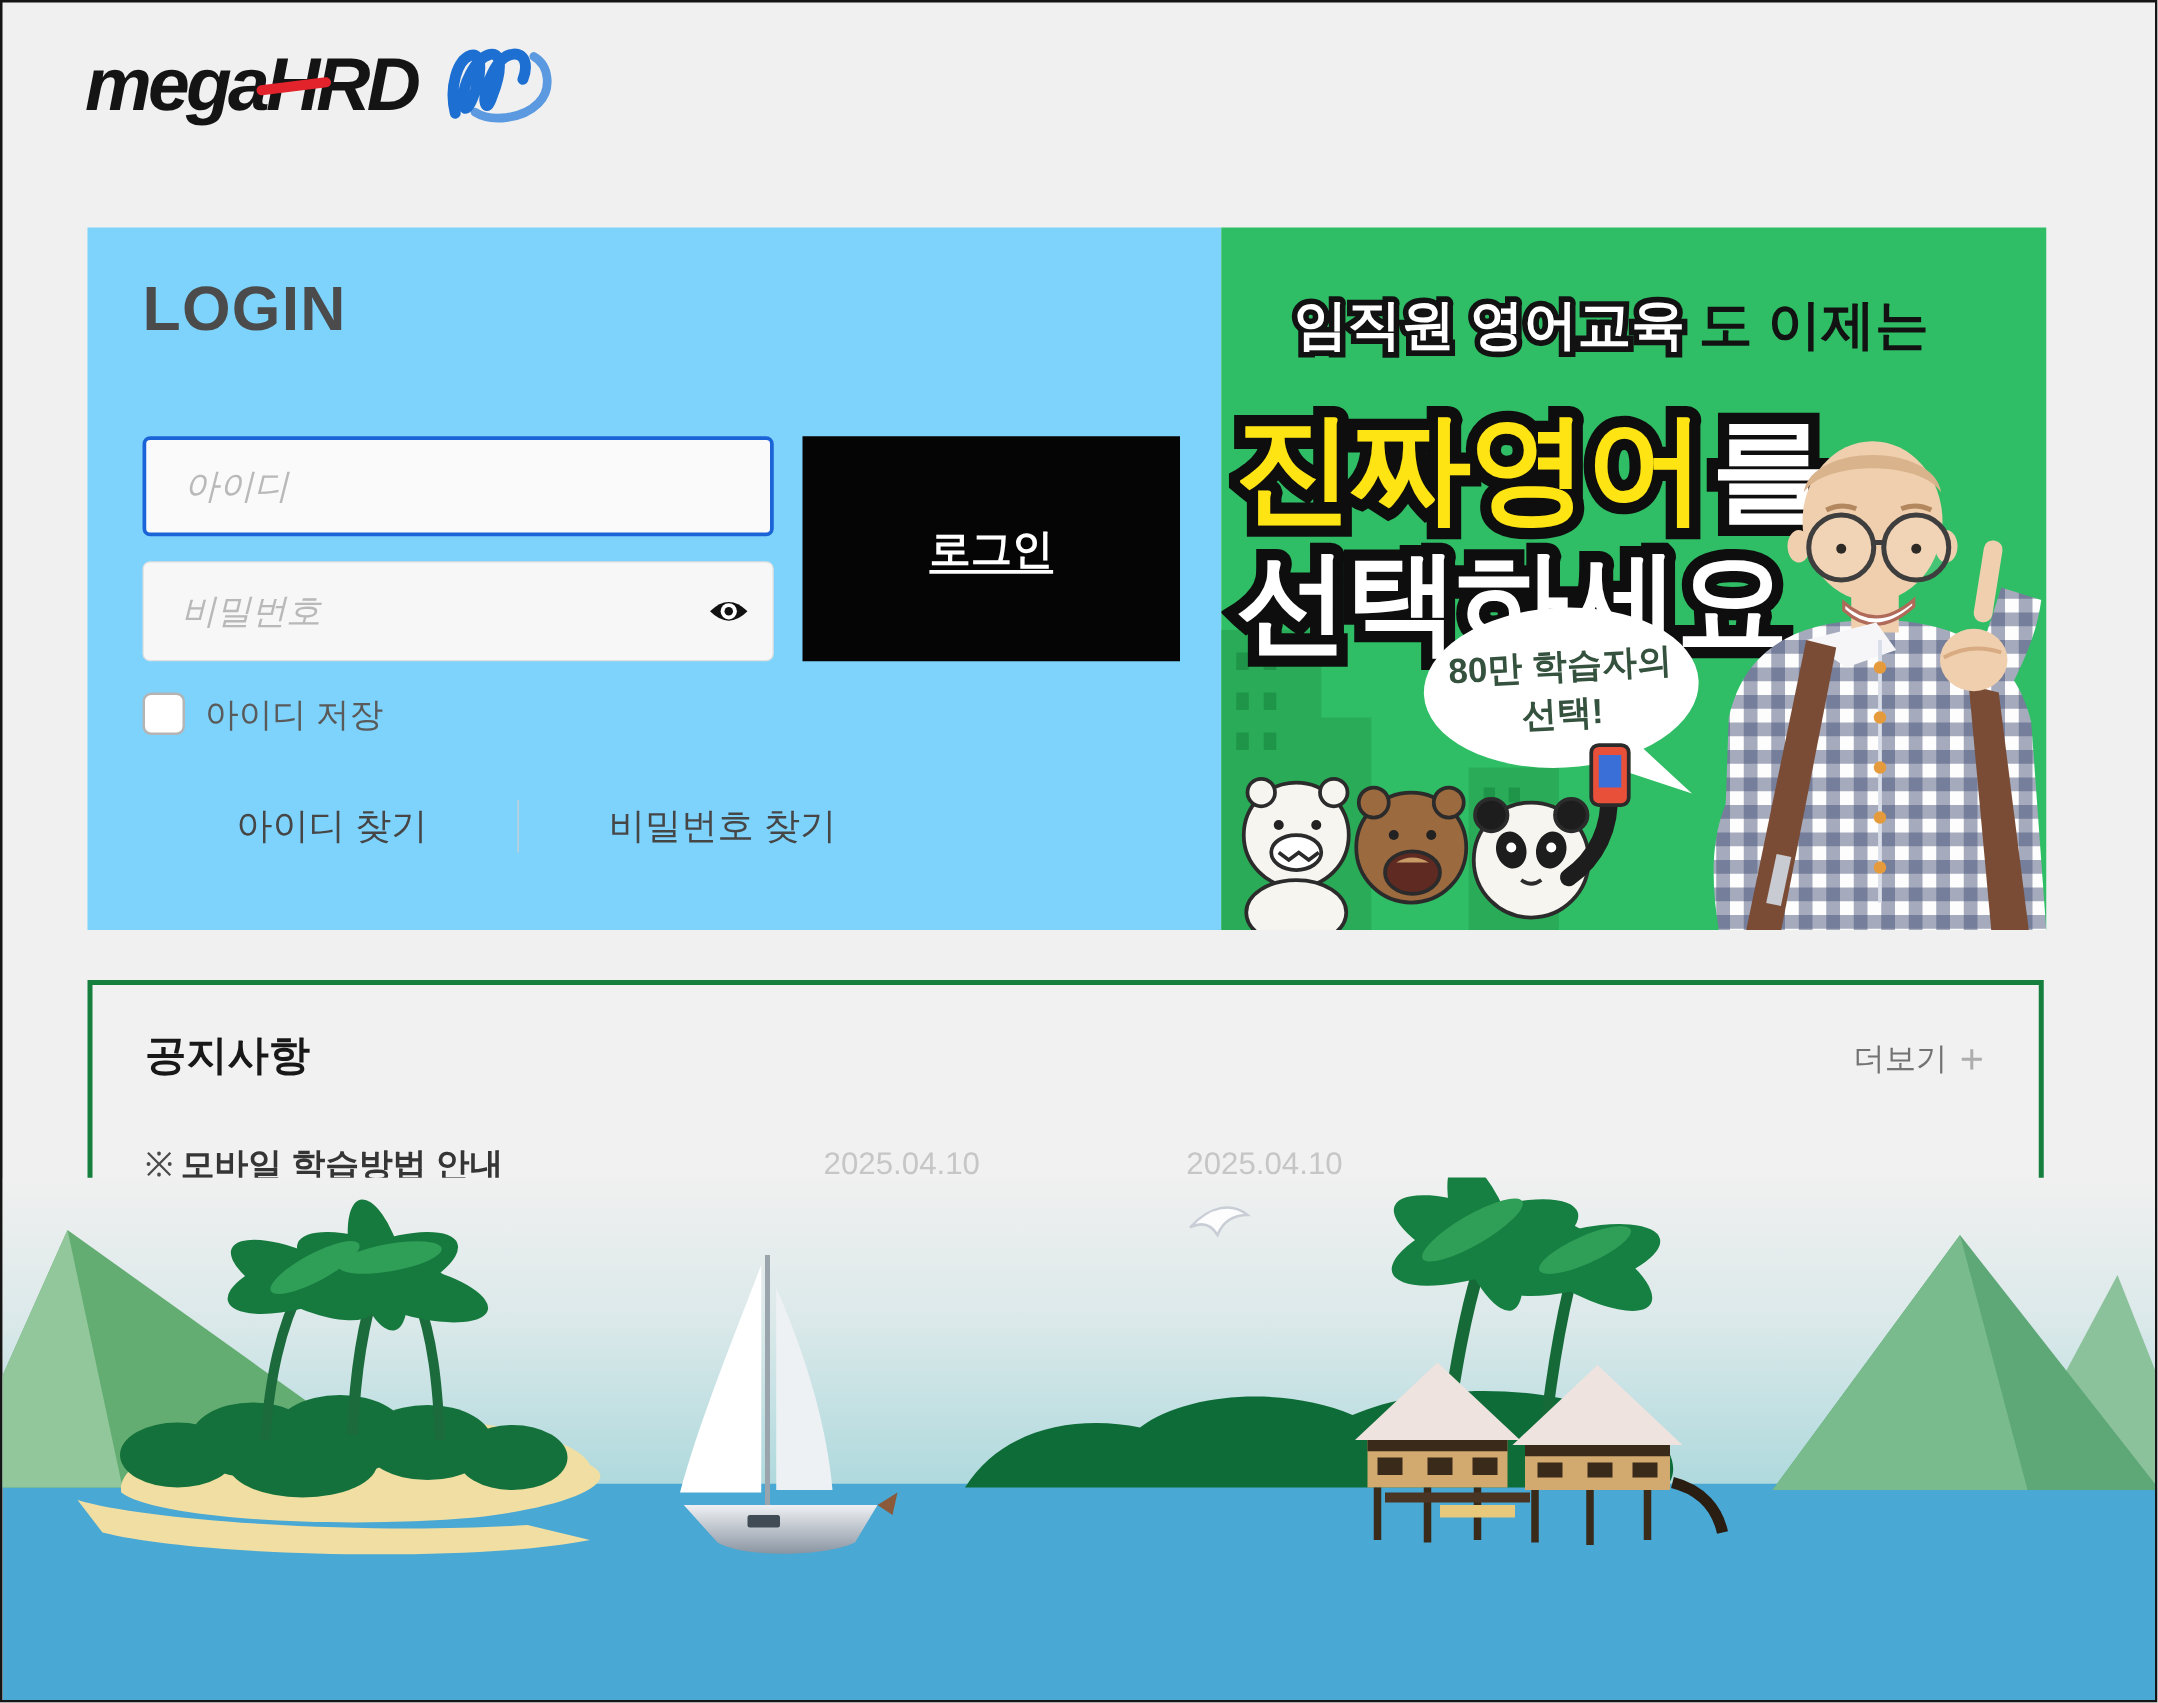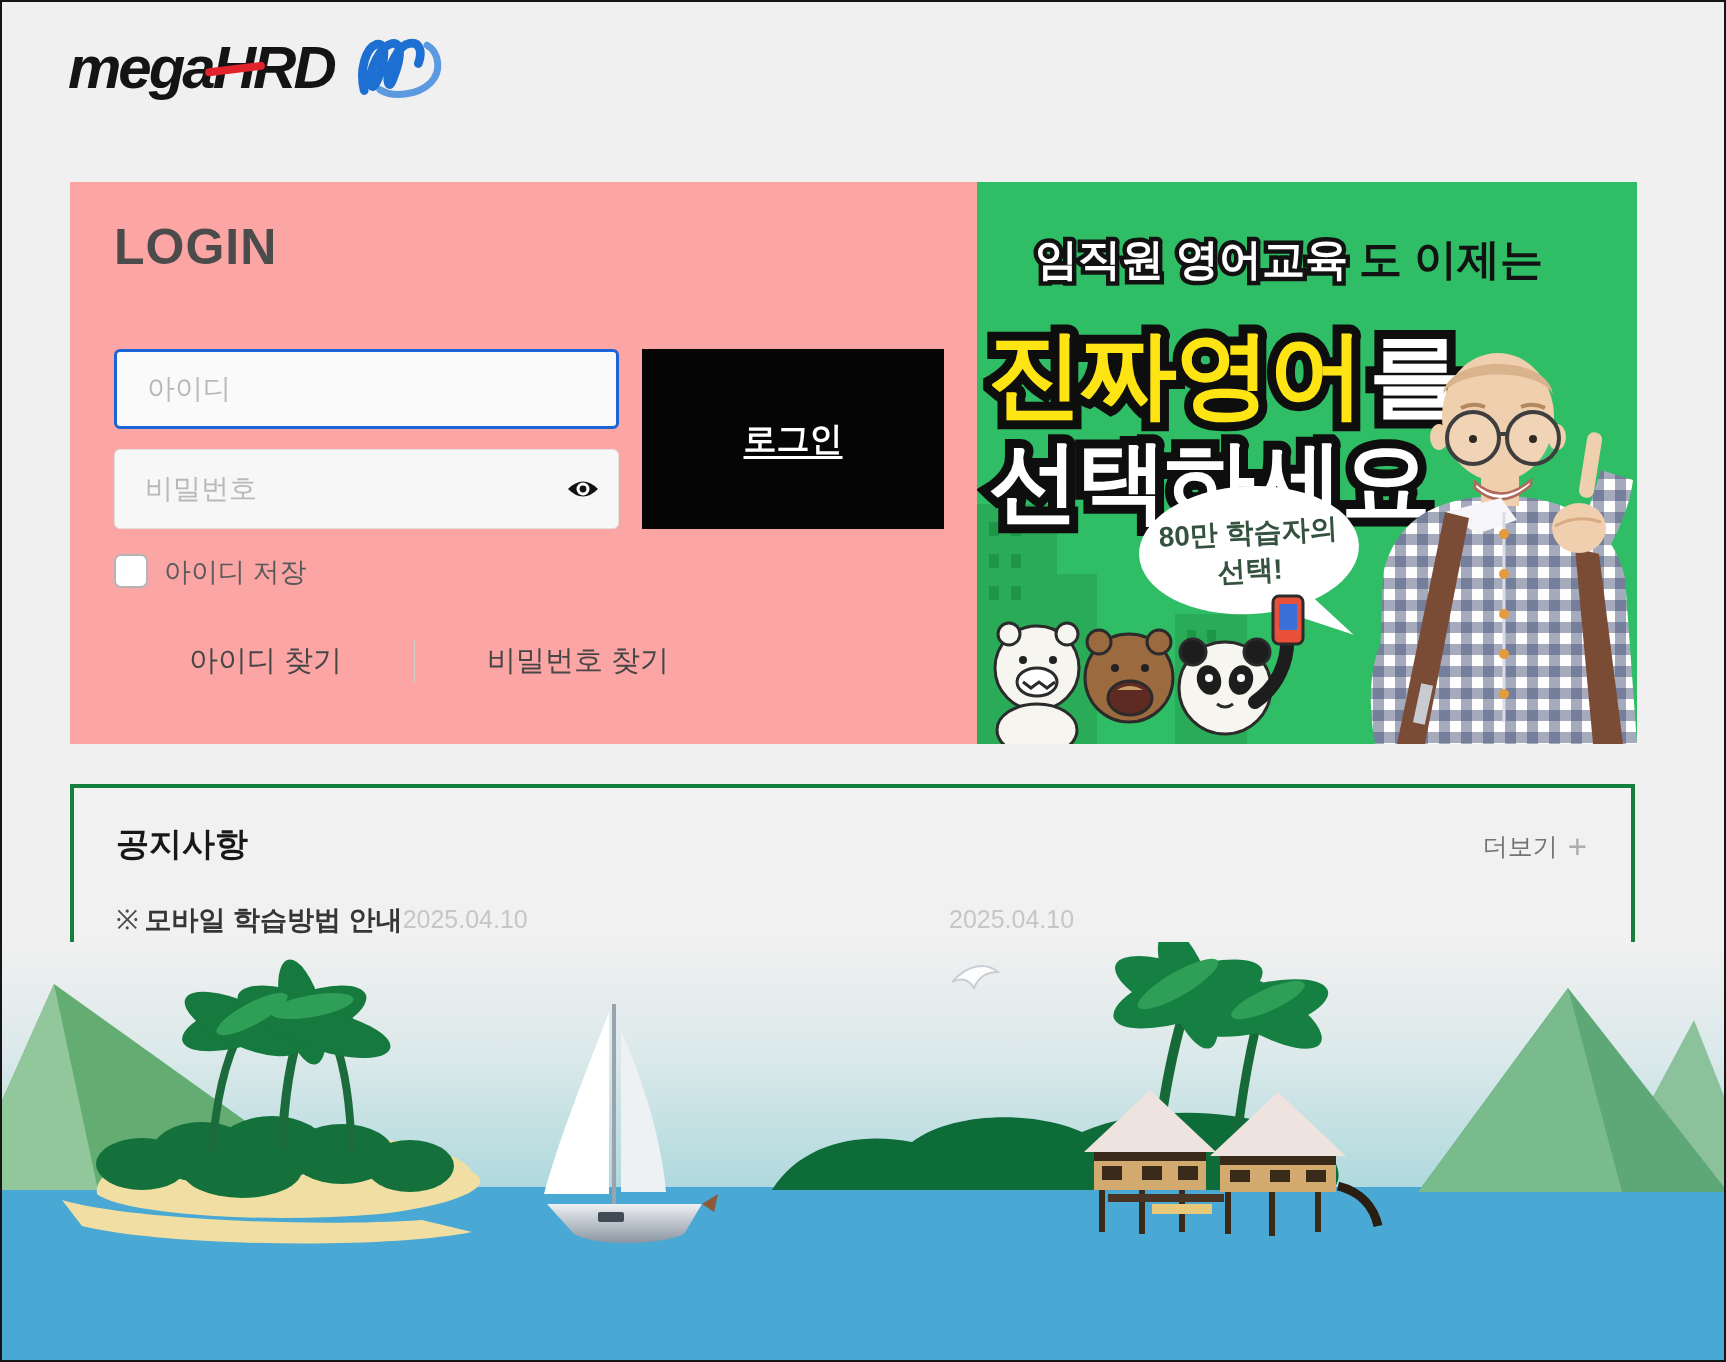--- a/index.html
+++ b/index.html
@@ -8,27 +8,28 @@
     background:#f0f0f0;border:2px solid #151515;overflow:hidden;
     font-family:"Liberation Sans", sans-serif;
   }
   
   .logo{position:absolute;left:66px;top:30px;display:flex;align-items:center;gap:18px;}
   .logo-text{font-style:italic;font-weight:900;font-size:60px;letter-spacing:-3px;color:#141414;}
   .logo-h{position:relative;display:inline-block;}
   .logo-h-swoosh{position:absolute;left:-8px;right:-12px;top:47%;height:8px;background:#e3232b;border-radius:6px;transform:rotate(-7deg);}
   .logo-m{width:96px;height:70px;}
   
-  .login-panel{position:absolute;left:68px;top:180px;width:907px;height:562px;background:#fca5a5;}
+  .login-panel{position:absolute;left:68px;top:180px;width:907px;height:562px;background:#7dd3fc;}
   .login-title{position:absolute;left:44px;top:36px;font-size:50px;font-weight:800;color:#4b4b4b;letter-spacing:1px;}
   .field{position:absolute;left:44px;width:505px;height:80px;box-sizing:border-box;}
   .field input{
     width:100%;height:100%;box-sizing:border-box;background:#f7f7f7;border:1px solid #e0e0e0;
     border-radius:6px;font-size:28px;color:#333;padding:0 64px 0 30px;outline:none;
     font-family:"Liberation Sans", sans-serif;
+    font-style:italic;
   }
   .field-id{top:167px;}
   .field-id input{border:3px solid #1b64d8;background:#fafafa;}
   .field-pw{top:267px;}
   .field input::placeholder{color:#b9b9b9;}
   .eye{position:absolute;right:20px;top:25px;width:32px;height:30px;cursor:pointer;}
   .login-btn{
     position:absolute;left:572px;top:167px;width:302px;height:180px;background:#050505;border:none;
     color:#ffffff;font-size:33px;font-weight:700;cursor:pointer;font-family:"Liberation Sans", sans-serif;
   }
@@ -42,21 +43,21 @@
   
   .banner{position:absolute;left:975px;top:180px;width:660px;height:562px;background:#2fbe65;overflow:hidden;cursor:pointer;}
   .banner svg{display:block;}
   
   .notice{position:absolute;left:68px;top:782px;width:1565px;height:268px;box-sizing:border-box;background:#f1f1f1;border:4px solid #15803d;}
   .notice-title{position:absolute;left:42px;top:34px;font-size:33px;font-weight:800;color:#181818;}
   .notice-more{position:absolute;right:44px;top:42px;display:flex;align-items:center;gap:10px;cursor:pointer;}
   .notice-more .t{font-size:25px;color:#737373;}
   .notice-more .p{font-size:33px;color:#adadad;font-weight:400;line-height:24px;}
   .notice-grid{position:absolute;left:42px;top:112px;display:grid;grid-template-columns:668px 642px;column-gap:165px;row-gap:28px;}
-  .n-item{display:flex;align-items:center;cursor:pointer;}
+  .n-item{display:flex;justify-content:space-between;align-items:center;cursor:pointer;margin-top:12px;}
   .n-item .tt{font-size:27px;font-weight:600;color:#353535;}
   .n-item .mk{margin-right:6px;font-weight:400;color:#4a4a4a;}
   .n-item .dt{font-size:25px;color:#c6c6c6;}
   
   .scene{position:absolute;left:0;bottom:0;width:1722px;height:418px;}
 </style>
 </head>
 <body>
 
 <div class="page">

